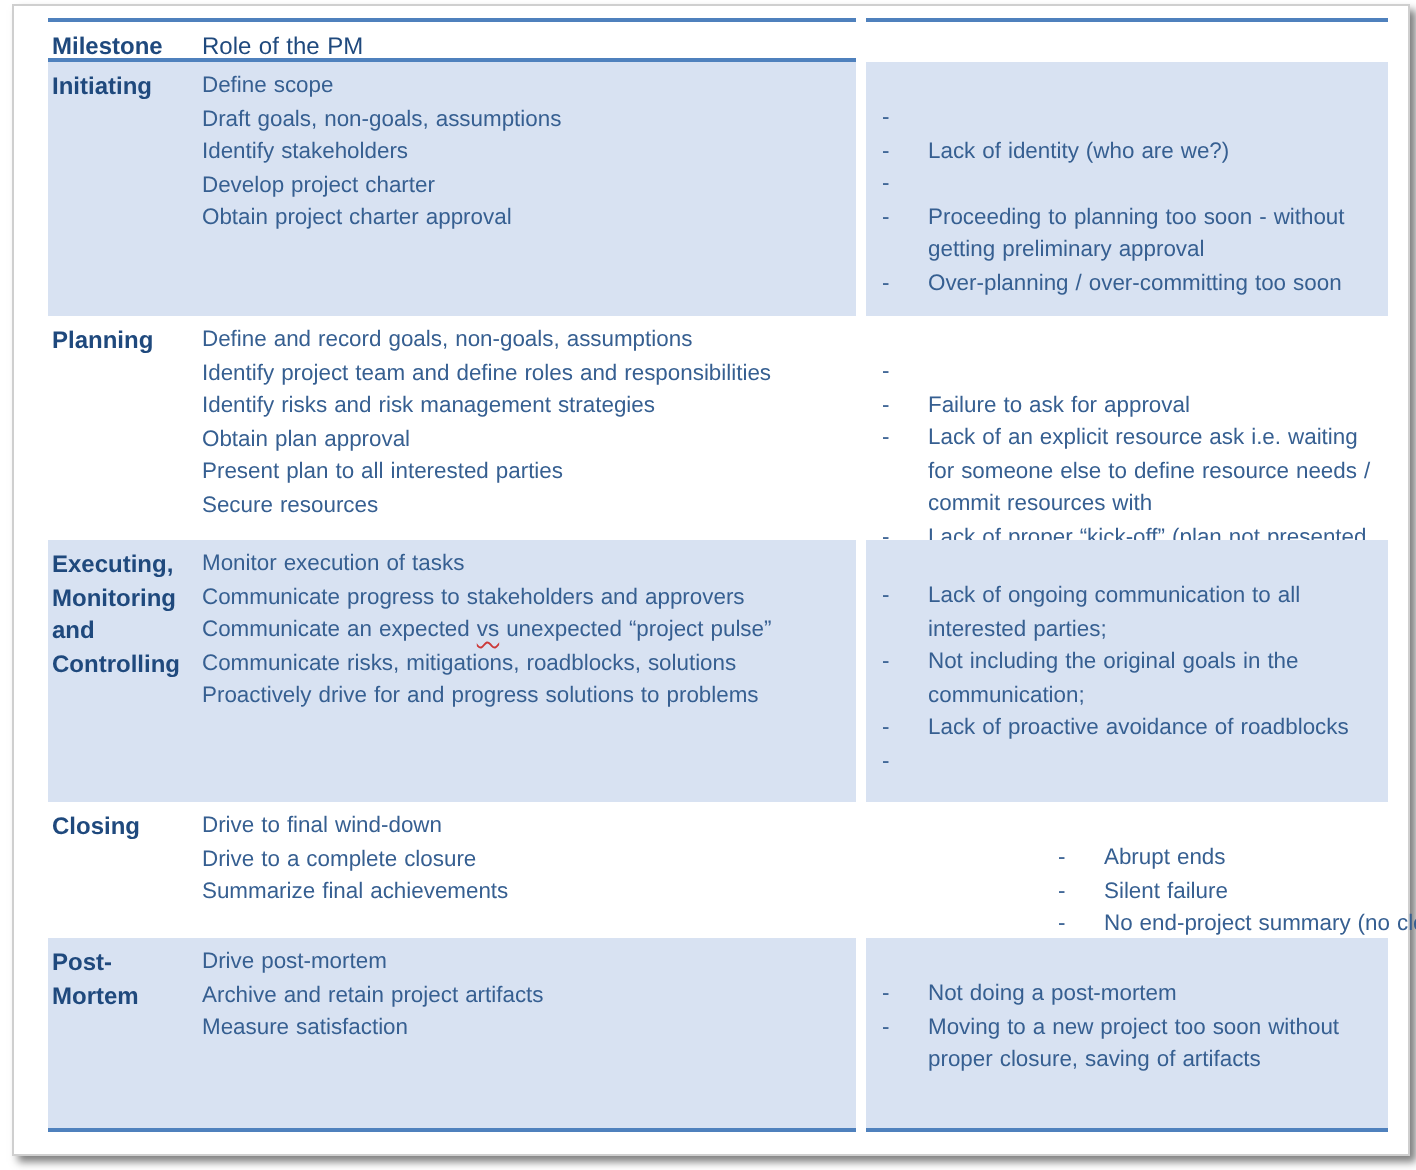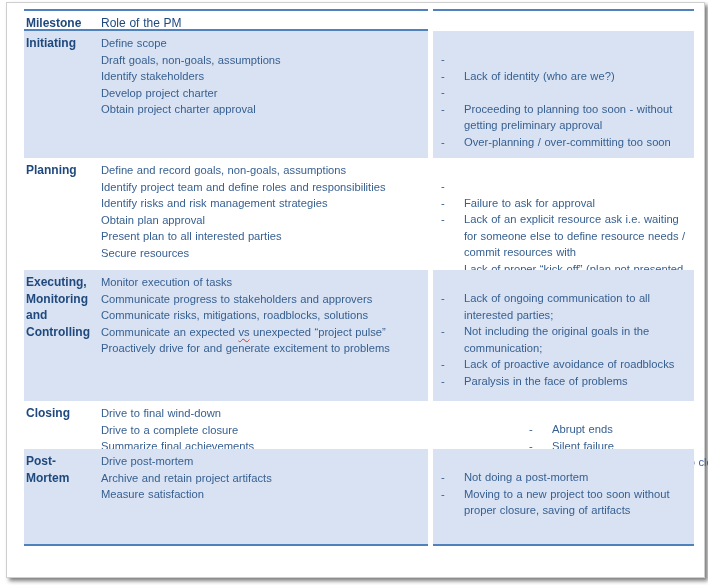--- a/index.html
+++ b/index.html
@@ -39,21 +39,21 @@
     font-weight:normal;font-size:12px;color:var(--head-text);
     padding-top:2px;
   }
 
   
   .trow .seg{background:transparent;}
   .trow.shaded .seg{background:var(--band);}
   .r0{height:127px;}
   .r1{height:112px;}
   .r2{height:131px;}
-  .r3{height:48px;gap:44px;}
+  .r3{height:68px;gap:44px;}
   .r4{height:97px;}
   .r4 .seg{border-bottom:2px solid var(--border);}
 
   .cell{padding-top:4px;}
   .c-milestone{
     width:77px;flex:0 0 77px;
     padding-left:2px;padding-right:6px;
     font-weight:bold;font-size:12px;color:var(--head-text);
   }
   .c-role{width:327px;flex:0 0 327px;padding-right:4px;}
@@ -153,42 +153,41 @@
               <span class="mtext">Lack of proper “kick-off” (plan not presented, excitement not generated, people are surprised, etc.)</span>
             </div>
           </div>
         </div>
         <div class="trow r2 shaded">
           <div class="seg seg-left">
             <div class="cell c-milestone">Executing, Monitoring and Controlling</div>
             <div class="cell c-role">
               <div class="rline">Monitor execution of tasks</div>
               <div class="rline">Communicate progress to stakeholders and approvers</div>
+              <div class="rline"><span>Communicate an expected </span><span class="sperr">vs</span><span> unexpected “project pulse”</span></div>
               <div class="rline">Communicate risks, mitigations, roadblocks, solutions</div>
-              <div class="rline"><span>Communicate an expected </span><span class="sperr">vs</span><span> unexpected “project pulse”</span></div>
-              <div class="rline">Proactively drive for and generate excitement to problems</div>
+              <div class="rline">Proactively drive for and progress solutions to problems</div>
             </div>
           </div>
           <div class="gap"></div>
           <div class="seg seg-right">
             <div class="mitem">
               <span class="dash">-</span>
               <span class="mtext">Lack of ongoing communication to all interested parties;</span>
             </div>
             <div class="mitem">
               <span class="dash">-</span>
               <span class="mtext">Not including the original goals in the communication;</span>
             </div>
             <div class="mitem">
               <span class="dash">-</span>
               <span class="mtext">Lack of proactive avoidance of roadblocks</span>
             </div>
             <div class="mitem">
               <span class="dash">-</span>
-              <span class="mtext">Paralysis in the face of problems</span>
             </div>
           </div>
         </div>
         <div class="trow r3">
           <div class="seg seg-left">
             <div class="cell c-milestone">Closing</div>
             <div class="cell c-role">
               <div class="rline">Drive to final wind-down</div>
               <div class="rline">Drive to a complete closure</div>
               <div class="rline">Summarize final achievements</div>

